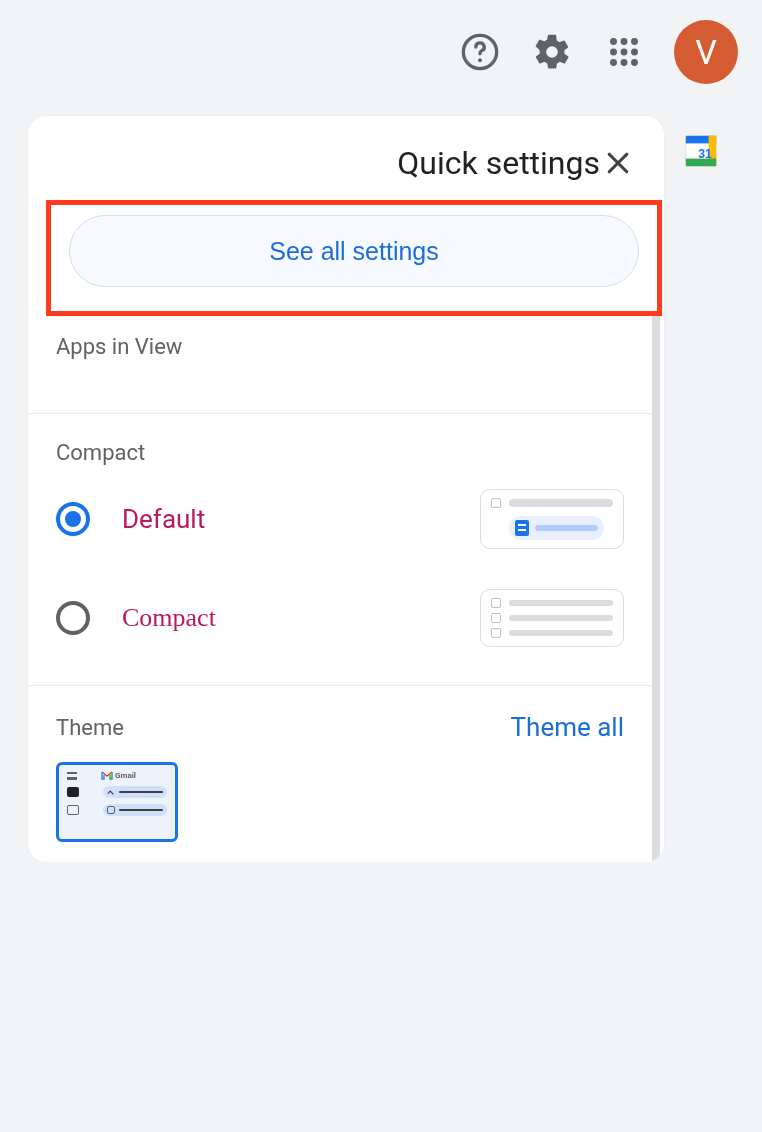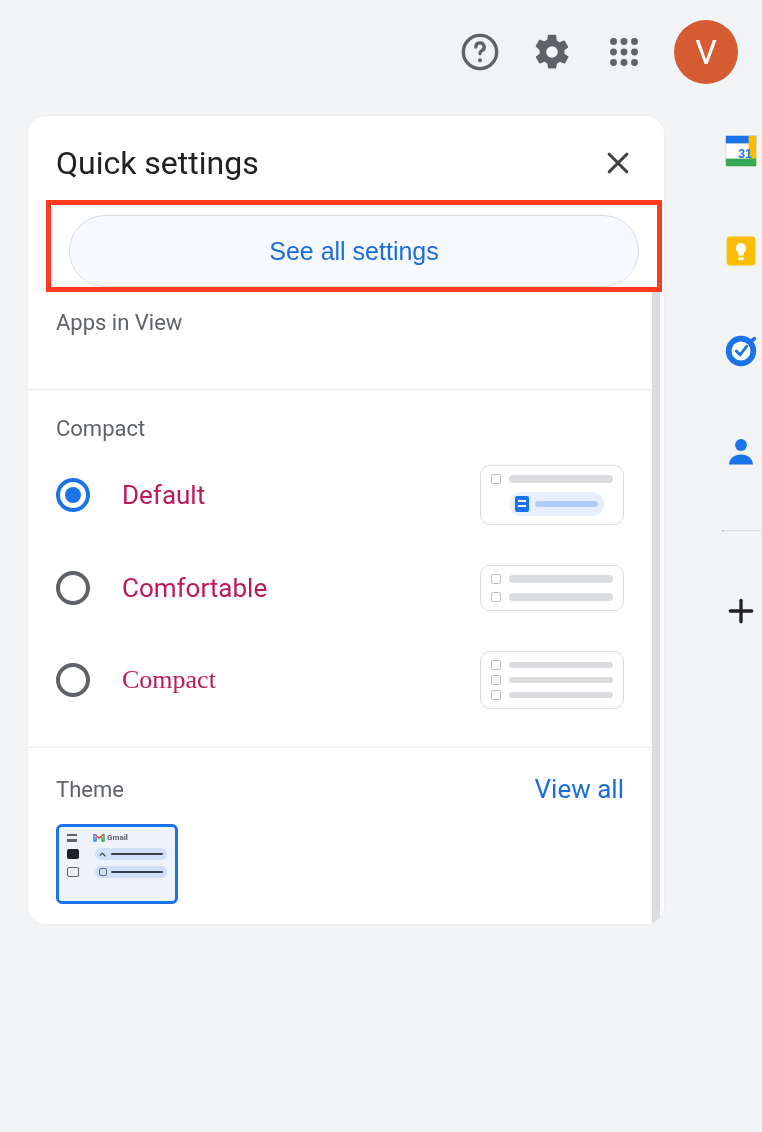--- a/index.html
+++ b/index.html
@@ -47,21 +47,21 @@
     cursor: pointer;
   }
 
   
   .side-rail {
     position: absolute;
     right: 0;
     top: 130px;
     width: 80px;
     display: flex;
-    flex-direction: column;
+    flex-direction: row;
     align-items: flex-end;
     gap: 58px;
   }
   .rail-icon {
     width: 42px;
     height: 42px;
     display: flex;
     align-items: center;
     justify-content: center;
     cursor: pointer;
@@ -79,21 +79,21 @@
     left: 28px;
     width: 636px;
     background: #fff;
     border-radius: 18px;
     box-shadow: 0 0 0 1px rgba(0,0,0,0.02);
     overflow: hidden;
   }
   .panel-header {
     display: flex;
     align-items: center;
-    justify-content: space-between;
+    justify-content: flex-end;
     padding: 28px 28px 8px 28px;
   }
   .panel-header h1 {
     font-size: 32px;
     font-weight: 400;
     margin: 0;
     color: #202124;
     letter-spacing: 0;
   }
   .close-btn {
@@ -101,21 +101,21 @@
     height: 36px;
     display: flex;
     align-items: center;
     justify-content: center;
     color: #202124;
     cursor: pointer;
   }
   .highlight-box {
     margin: 10px 2px 0 18px;
     border: 5px solid #ff3b1f;
-    padding: 10px 18px 0 18px;
+    padding: 10px 18px 24px 18px;
   }
   .see-all-btn {
     width: 100%;
     height: 72px;
     border-radius: 40px;
     border: 1px solid #dadce0;
     background: #f6f9ff;
     color: #1a6ddb;
     font-size: 25px;
     font-weight: 500;
@@ -202,21 +202,21 @@
   
   .theme-head { display: flex; justify-content: space-between; align-items: center; margin-bottom: 20px;}
   .theme-head .section-title { margin: 0; }
   .view-all { color: #1a6ddb; font-size: 26px; cursor: pointer; }
   .theme-thumb {
     width: 122px; height: 80px; border: 3px solid #1a73e8; border-radius: 6px;
     background: linear-gradient(#eef3fb,#eef3fb);
     padding: 6px 8px; display: flex; flex-direction: column; gap: 6px;
     cursor: pointer;
   }
-  .trow { display: flex; align-items: center; gap: 16px; }
+  .trow { display: flex; align-items: center; gap: 24px; }
   .tmenu { width:10px; height:8px; border-top:2px solid #5f6368; border-bottom:2px solid #5f6368; position:relative;}
   .tmenu::after{content:"";position:absolute;top:3px;left:0;right:0;height:2px;background:#5f6368;}
   .mlogo { font-size:8px; font-weight:bold; display:flex; align-items:center; gap:2px;}
   .tpill { flex:1; height:12px; border-radius:8px; background:#cfe0fb; display:flex; align-items:center; padding:0 4px; gap:4px;}
   .tdark { width:12px; height:10px; background:#202124; border-radius:2px;}
   .tline { height:2px; background:#3c4043; border-radius:1px; }
   .tbox { width:12px; height:10px; border:1.5px solid #5f6368; border-radius:2px;}
 
 </style>
 </head>
@@ -330,34 +330,20 @@
             </div>
           <div class="drow" style="padding-left:18px;">
               <div class="pill">
                 <div class="doc"></div>
                 <div class="bar" style="background:#aecbfa;height:6px;"></div>
               </div>
             </div>
         </div>
       </div>
 
-      <div class="density-opt">
-        <div class="radio"></div>
-        <div class="opt-label">Comfortable</div>
-        <div class="density-thumb">
-          <div class="drow">
-              <div class="sq"></div>
-              <div class="bar"></div>
-            </div>
-          <div class="drow">
-              <div class="sq"></div>
-              <div class="bar"></div>
-            </div>
-        </div>
-      </div>
 
       <div class="density-opt" style="margin-bottom:8px;font-family:Liberation Serif, serif;">
         <div class="radio"></div>
         <div class="opt-label">Compact</div>
         <div class="density-thumb" style="gap:5px;">
           <div class="drow">
               <div class="sq"></div>
               <div class="bar" style="height:6px;"></div>
             </div>
           <div class="drow">
@@ -368,21 +354,21 @@
               <div class="sq"></div>
               <div class="bar" style="height:6px;"></div>
             </div>
         </div>
       </div>
     </div>
 
     <div class="section" style="padding-bottom:20px;">
       <div class="theme-head">
         <p class="section-title">Theme</p>
-        <span class="view-all">View all</span>
+        <span class="view-all">Theme all</span>
       </div>
       <div class="theme-thumb">
         <div class="trow">
           <div class="tmenu"></div>
           <div class="mlogo">
             <svg width="12" height="9" viewBox="0 0 24 18">
                 <path d="M2 2l10 8L22 2" fill="none" stroke="#ea4335" stroke-width="3"></path>
                 <path d="M2 2v14h4V8" fill="none" stroke="#4285f4" stroke-width="3"></path>
                 <path d="M22 2v14h-4V8" fill="none" stroke="#34a853" stroke-width="3"></path>
               </svg>

